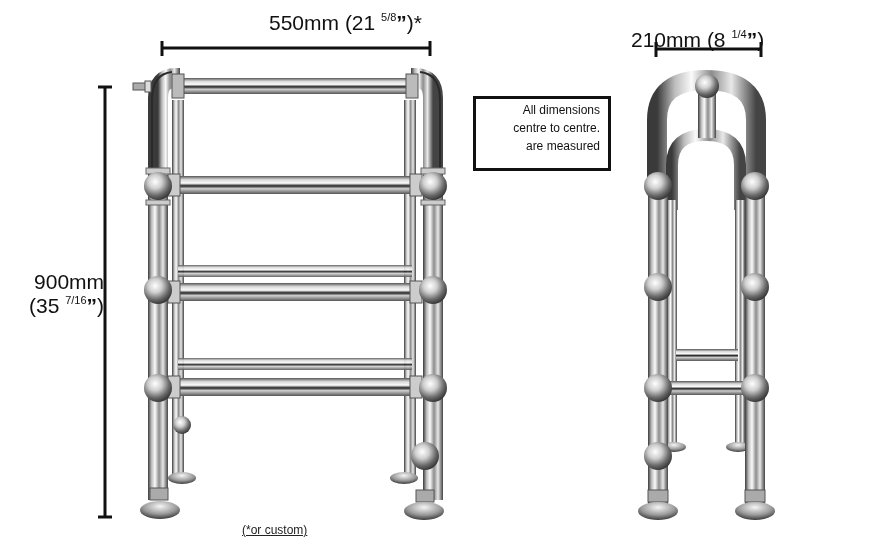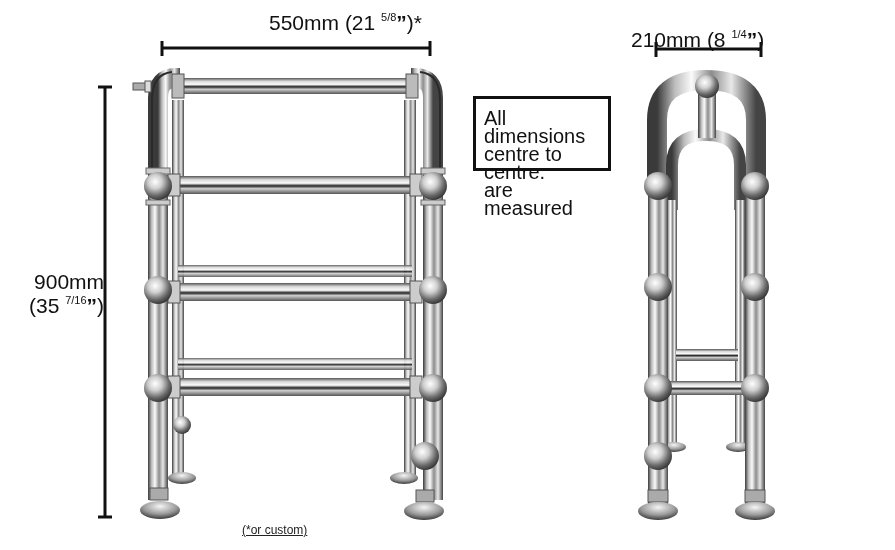--- a/index.html
+++ b/index.html
@@ -2,22 +2,22 @@
 <html><head>
 <meta charset="utf-8">
 <style>
   html, body { margin: 0; padding: 0; background: #ffffff; }
   body { width: 895px; height: 550px; position: relative; overflow: hidden;
          font-family: "Liberation Sans", "DejaVu Sans", sans-serif; color: #111; }
   .abs { position: absolute; }
   .dim-label { font-size: 21px; line-height: 24px; white-space: nowrap; color: #111; }
   .dim-label sup { font-size: 11px; vertical-align: 9px; line-height: 0; }
   .dim-label .quote { font-weight: bold; }
-  .note-box { border: 3px solid #111; background: #fff; font-size: 20px; line-height: 18px;
-              text-align: left; padding: 10px 8px 5px 8px; box-sizing: border-box; }
+  .note-box { border: 3px solid #111; background: #fff; font-size: 12px; line-height: 18px;
+              text-align: right; padding: 2px 8px 5px 8px; box-sizing: border-box; }
   .footnote { font-size: 12px; color: #222; text-decoration: underline; }
   svg.ill { position: absolute; overflow: visible; }
 </style>
 </head>
 <body>
 
 <div class="abs dim-label" style="left:223px; top:11px;margin-left:46px;">
   <span>550mm</span>
   <span>(21 </span><sup>5/8</sup><span class="quote">”</span><span>)</span><span>*</span>
 </div>

